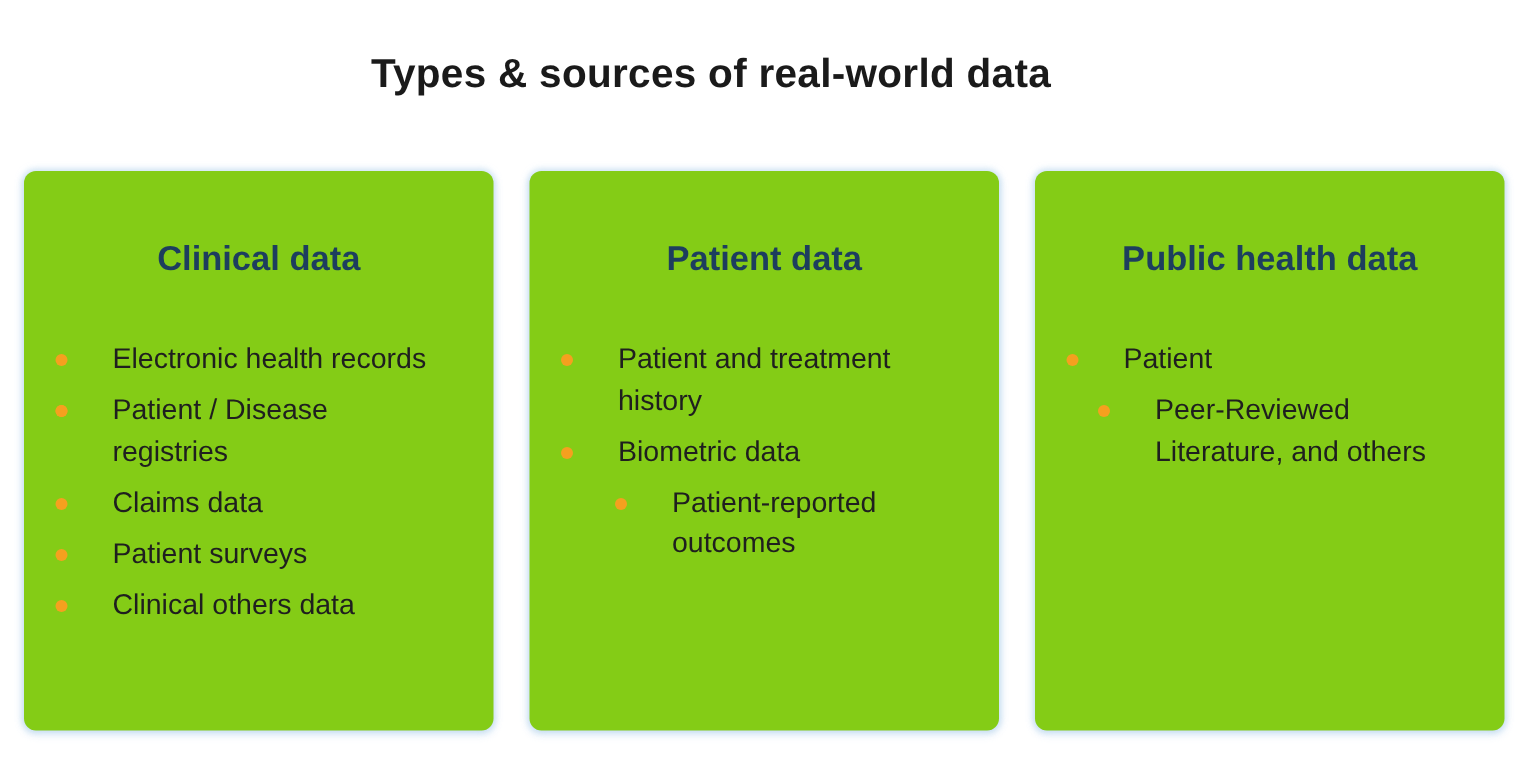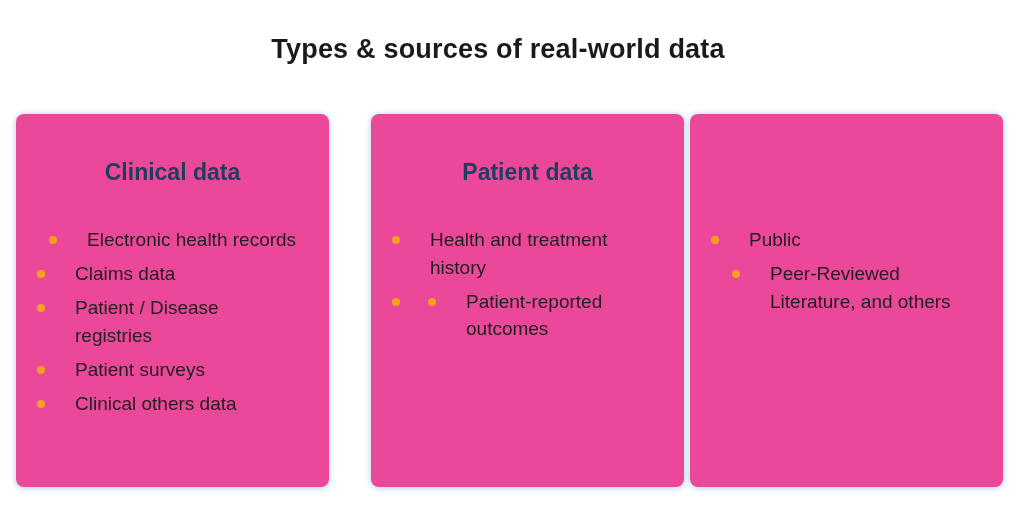--- a/index.html
+++ b/index.html
@@ -2,25 +2,25 @@
 <html><head>
 <meta charset="utf-8">
 <style>
   html, body { margin:0; padding:0; }
   body {
     width:1024px; height:507px; background:#ffffff; position:relative; overflow:hidden;
     font-family: "Liberation Sans", "DejaVu Sans", sans-serif;
   }
   .title {
     position:absolute; top:34px; left:0; width:948px; text-align:center;
-    font-size:27px; font-weight:bold; color:#1a1a1a; letter-spacing:0.2px;padding-left:24px;
+    font-size:27px; font-weight:bold; color:#1a1a1a; letter-spacing:0.2px;
   }
   .card {
     position:absolute; top:114px; width:313px; height:373px;
-    background:#ec4899; border-radius:8px;
+    background:#84cc16; border-radius:8px;
     box-shadow: 0 0 4px 1px rgba(170,205,235,0.55), 0 2px 6px rgba(170,205,235,0.45);
     box-sizing:border-box;
   }
   .card-title {
     position:absolute; top:45px; left:0; width:100%; text-align:center;
     font-size:23px; font-weight:bold; color:#1d3e5e;
   }
   .list { position:absolute; top:112px; left:0; right:0; margin:0; padding:0; list-style:none; }
   .item { position:relative; padding-left:59px; font-size:19px; line-height:27.5px; color:#1f1f1f; margin-bottom:6.5px; padding-right:12px; }
   .bullet {
@@ -28,36 +28,37 @@
   }
 </style>
 </head>
 <body>
 
 <div class="title">Types &amp; sources of real-world data</div>
 
 <div class="card" style="left:16px;">
   <div class="card-title" style="color: rgb(29, 62, 94);">Clinical data</div>
   <ul class="list">
-    <li class="item" style="padding-right:24px;margin-left:12px;"><span class="bullet" style="background: rgb(245, 160, 31);"></span><span>Electronic health records</span></li>
+    <li class="item" style="padding-right:24px;"><span class="bullet" style="background: rgb(245, 160, 31);"></span><span>Electronic health records</span></li>
     <li class="item"><span class="bullet" style="background: rgb(245, 160, 31);"></span></li>
+    <li class="item" style="padding-right:60px;"><span class="bullet" style="background: rgb(245, 160, 31);"></span><span>Patient / Disease registries</span></li>
     <li class="item"><span class="bullet" style="background: rgb(245, 160, 31);"></span><span>Claims data</span></li>
-    <li class="item" style="padding-right:60px;"><span class="bullet" style="background: rgb(245, 160, 31);"></span><span>Patient / Disease registries</span></li>
     <li class="item"><span class="bullet" style="background: rgb(245, 160, 31);"></span><span>Patient surveys</span></li>
     <li class="item"><span class="bullet" style="background: rgb(245, 160, 31);"></span><span>Clinical others data</span></li>
   </ul>
 </div>
 
-<div class="card" style="left:371px;">
+<div class="card" style="left:353px;">
   <div class="card-title" style="color: rgb(29, 62, 94);">Patient data</div>
   <ul class="list">
-    <li class="item" style="padding-right:40px;"><span class="bullet" style="background: rgb(245, 160, 31);"></span><span>Health and treatment history</span></li>
-    <li class="item"><span class="bullet" style="background: rgb(245, 160, 31);"></span></li>
+    <li class="item" style="padding-right:40px;"><span class="bullet" style="background: rgb(245, 160, 31);"></span><span>Patient and treatment history</span></li>
+    <li class="item"><span class="bullet" style="background: rgb(245, 160, 31);"></span><span>Biometric data</span></li>
     <li class="item" style="padding-right:80px;margin-left:36px;"><span class="bullet" style="background: rgb(245, 160, 31);"></span><span>Patient-reported outcomes</span></li>
   </ul>
 </div>
 
 <div class="card" style="left:690px;">
+  <div class="card-title" style="color: rgb(29, 62, 94);">Public health data</div>
   <ul class="list">
-    <li class="item"><span class="bullet" style="background: rgb(245, 160, 31);"></span><span>Public</span></li>
+    <li class="item"><span class="bullet" style="background: rgb(245, 160, 31);"></span><span>Patient</span></li>
     <li class="item" style="padding-right:30px;margin-left:21px;"><span class="bullet" style="background: rgb(245, 160, 31);"></span><span>Peer-Reviewed Literature, and others</span></li>
   </ul>
 </div>
 
 </body></html>

